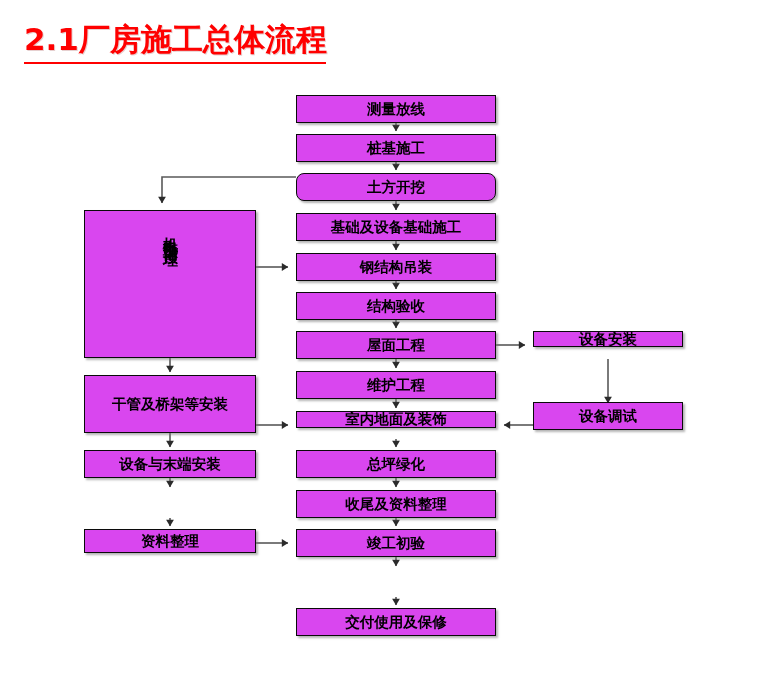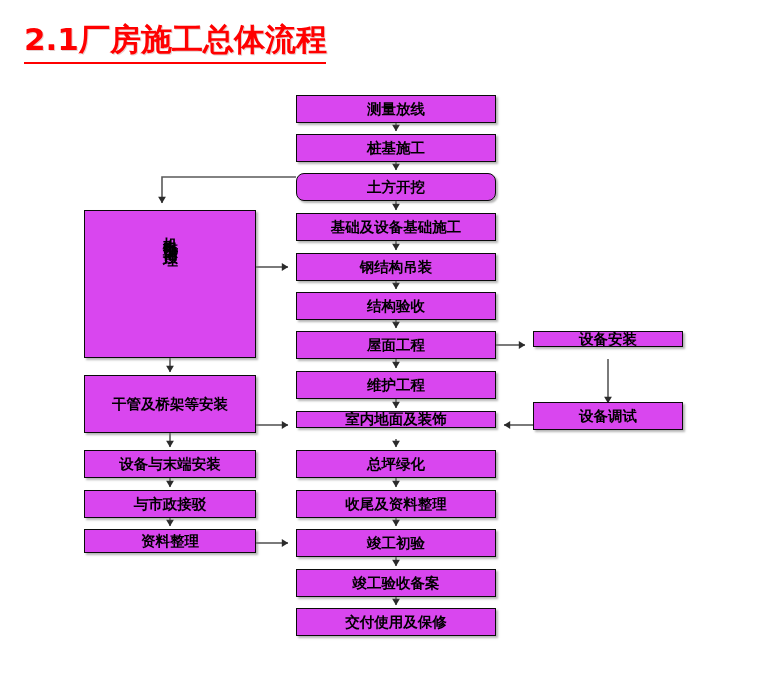--- a/index.html
+++ b/index.html
@@ -153,23 +153,20 @@
     </div>
 
     <div class="node" style="left:84px; top:375px; width:172px; height:58px;">
       <span class="node-label">干管及桥架等安装</span>
     </div>
 
     <div class="node" style="left:84px; top:450px; width:172px; height:28px;">
       <span class="node-label">设备与末端安装</span>
     </div>
 
-    <div class="node" style="left:84px; top:490px; width:172px; height:28px;">
-      <span class="node-label">与市政接驳</span>
-    </div>
 
     <div class="node" style="left:84px; top:529px; width:172px; height:24px;">
       <span class="node-label">资料整理</span>
     </div>
 
     <div class="node" style="left:296px; top:95px; width:200px; height:28px;">
       <span class="node-label">测量放线</span>
     </div>
 
     <div class="node" style="left:296px; top:134px; width:200px; height:28px;">
@@ -209,23 +206,20 @@
     </div>
 
     <div class="node" style="left:296px; top:490px; width:200px; height:28px;">
       <span class="node-label">收尾及资料整理</span>
     </div>
 
     <div class="node" style="left:296px; top:529px; width:200px; height:28px;">
       <span class="node-label">竣工初验</span>
     </div>
 
-    <div class="node" style="left:296px; top:569px; width:200px; height:28px;">
-      <span class="node-label">竣工验收备案</span>
-    </div>
 
     <div class="node" style="left:296px; top:608px; width:200px; height:28px;">
       <span class="node-label">交付使用及保修</span>
     </div>
 
     <div class="node" style="left:533px; top:331px; width:150px; height:16px;">
       <span class="node-label">设备安装</span>
     </div>
 
     <div class="node" style="left:533px; top:402px; width:150px; height:28px;">

